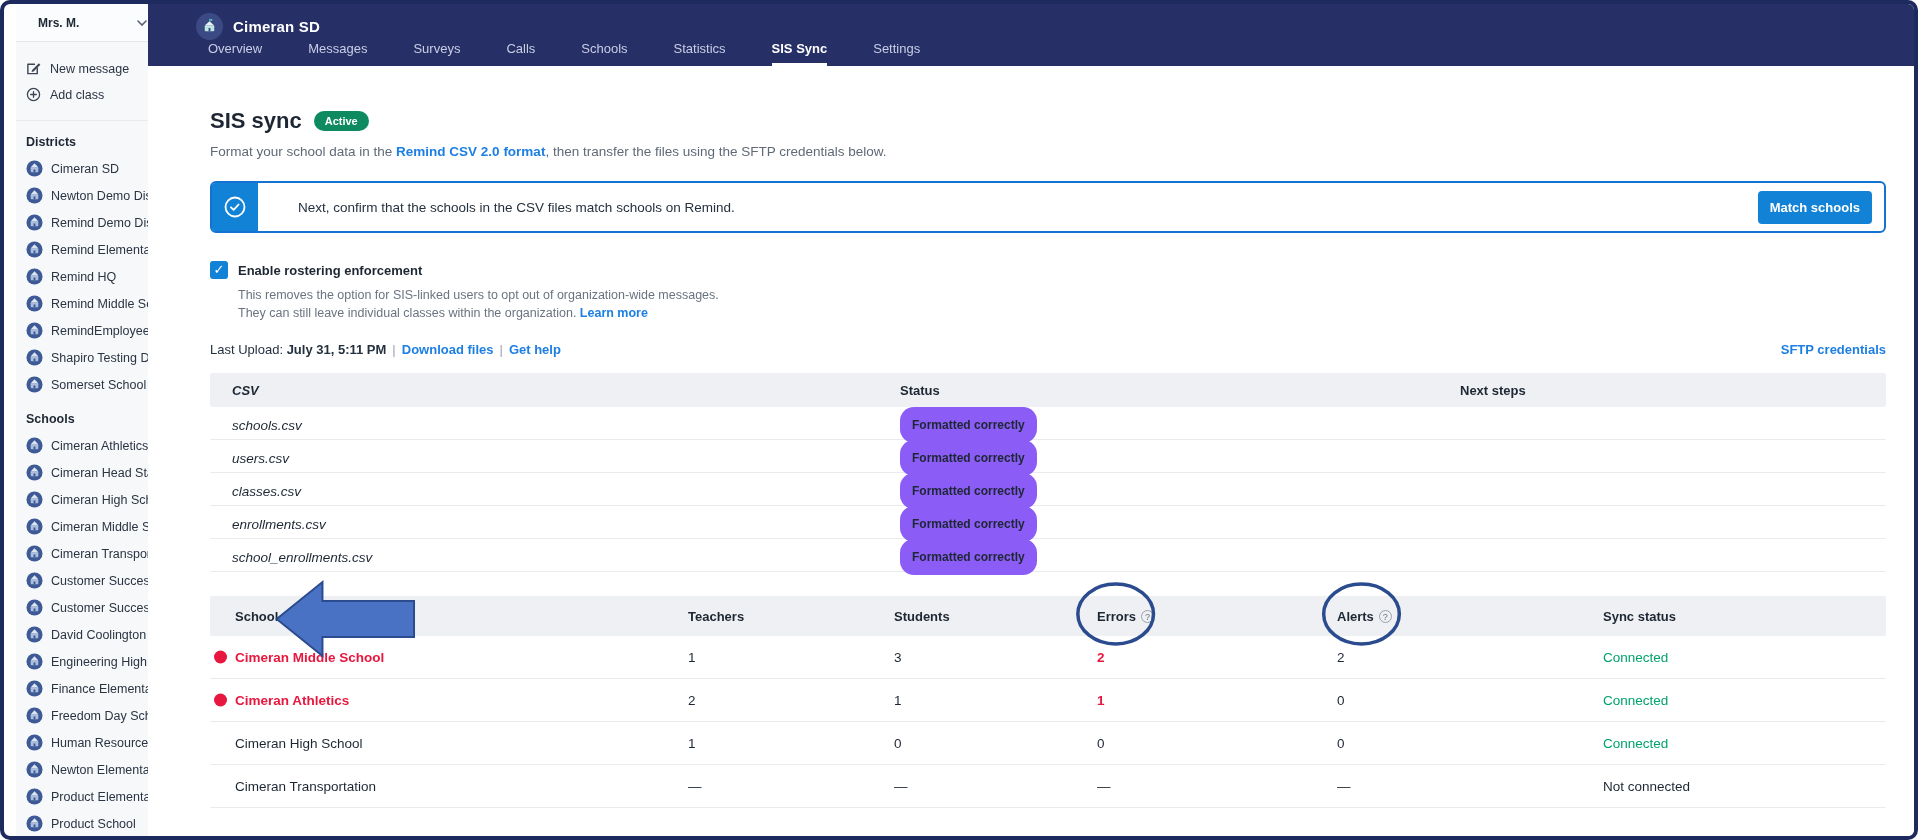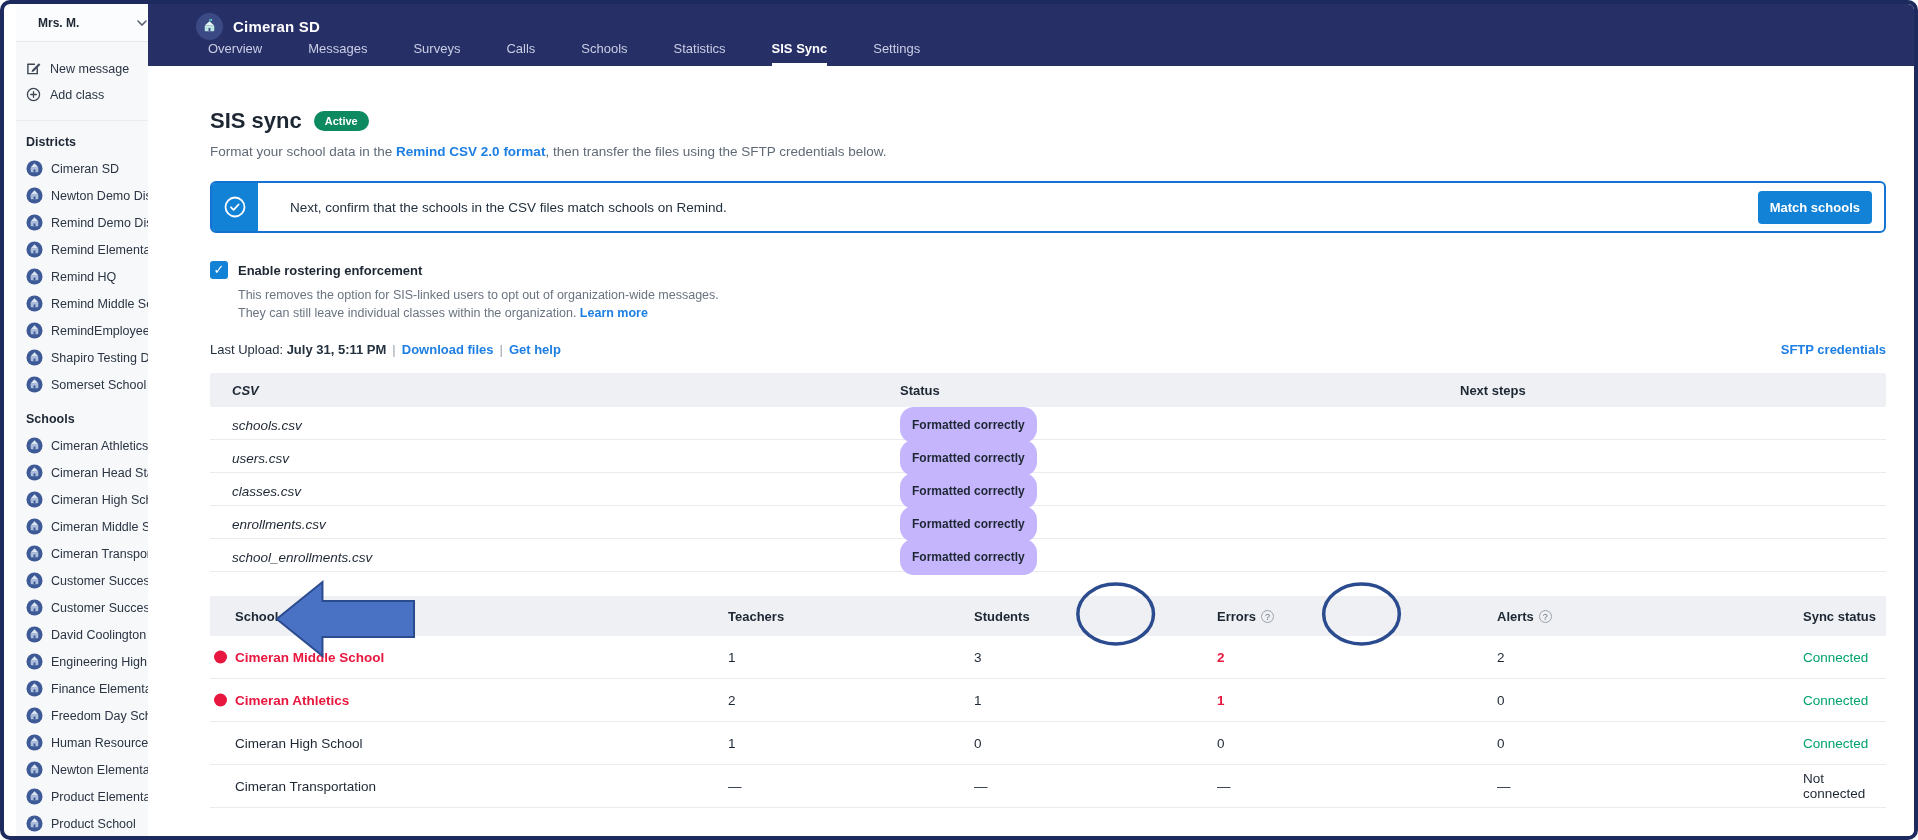--- a/index.html
+++ b/index.html
@@ -30,45 +30,45 @@
   
   .main { position:absolute; left:144px; right:0; top:62px; bottom:0; background:#fff; padding:42px 28px 0 62px; overflow:hidden; }
   .title-row { display:flex; align-items:center; gap:12px; }
   .page-title { font-size:22px; font-weight:bold; color:#1d2733; }
   .badge { background:#0d8a60; color:#fff; font-size:11px; font-weight:bold; padding:4px 11px; border-radius:11px; }
   .desc { margin-top:10px; font-size:13.5px; color:#5f6a76; }
   a.blue, .blue-link { color:#1d7fe3; font-weight:bold; text-decoration:none; cursor:pointer; }
 
   .banner { margin-top:22px; height:52px; border:2px solid #1473d2; border-radius:6px; display:flex; align-items:center; background:#fff; }
   .banner-ic { width:46px; align-self:stretch; background:#1282d6; border-radius:3px 0 0 3px; display:flex; align-items:center; justify-content:center; }
-  .banner-msg { margin-left:32px; font-size:13.5px; color:#24313f; flex:1; }
+  .banner-msg { margin-left:40px; font-size:13.5px; color:#24313f; flex:1; }
   .btn-primary { margin-right:12px; background:#1282d6; color:#fff; border:none; font-size:13px; font-weight:bold; padding:9px 12px; border-radius:4px; cursor:pointer; font-family:inherit; }
 
   .check-row { margin-top:28px; display:flex; align-items:center; gap:10px; }
   .checkbox { width:18px; height:18px; background:#1282d6; border-radius:3px; color:#fff; font-size:13px; line-height:18px; text-align:center; cursor:pointer; }
   .check-label { font-size:13px; font-weight:bold; color:#1d2733; }
   .check-sub { margin:8px 0 0 28px; font-size:12.5px; color:#6a7480; line-height:1.4; }
 
   .upload-row { margin-top:20px; font-size:13px; color:#24313f; display:flex; align-items:center; }
   .upload-row .t { font-weight:bold; }
   .sep { color:#9aa3ad; margin:0 6px; }
   .upload-right { margin-left:auto; }
 
   
   .tbl { margin-top:16px; width:100%; }
   .thead { background:#eef0f3; display:grid; align-items:center; font-size:13px; font-weight:bold; color:#1d2733; border-radius:2px; }
   .trow { display:grid; align-items:center; font-size:13.5px; color:#1d2733; border-bottom:1px solid #e9ebef; background:#fff; }
   .csv-grid { grid-template-columns:690px 560px 1fr; }
   .csv-grid > :first-child { padding-left:22px;font-style:italic; }
   .thead.csv-grid { height:34px; }
   .trow.csv-grid { height:33px; }
-  .pill { display:inline-block; background:#c4b5fd; border-radius:14px; padding:11px 12px; font-size:12px; font-weight:bold; color:#1d2733; }
+  .pill { display:inline-block; background:#8b5cf6; border-radius:14px; padding:11px 12px; font-size:12px; font-weight:bold; color:#1d2733; }
 
   .schools-wrap { position:relative; margin-top:24px; }
-  .sch-grid { grid-template-columns:478px 206px 203px 240px 266px 1fr;gap:40px; }
+  .sch-grid { grid-template-columns:478px 206px 203px 240px 266px 1fr; }
   .sch-grid > :first-child { padding-left:25px; }
   .thead.sch-grid { height:40px; }
   .trow.sch-grid { height:43px; }
   .name-cell { position:relative; }
   .flag-dot { position:absolute; left:4px; top:50%; transform:translateY(-50%); width:13px; height:13px; border-radius:50%; background:#e8173f; }
   .red { color:#e8173f; font-weight:bold; }
   .red-num { color:#e8173f; font-weight:bold; }
   .green { color:#00a36c; }
   .help-ic { display:inline-block; width:13px; height:13px; margin-left:5px; border:1px solid #9aa3ad; border-radius:50%; color:#6a7480; font-size:9px; line-height:12px; text-align:center; font-weight:normal; vertical-align:1px; }
 

